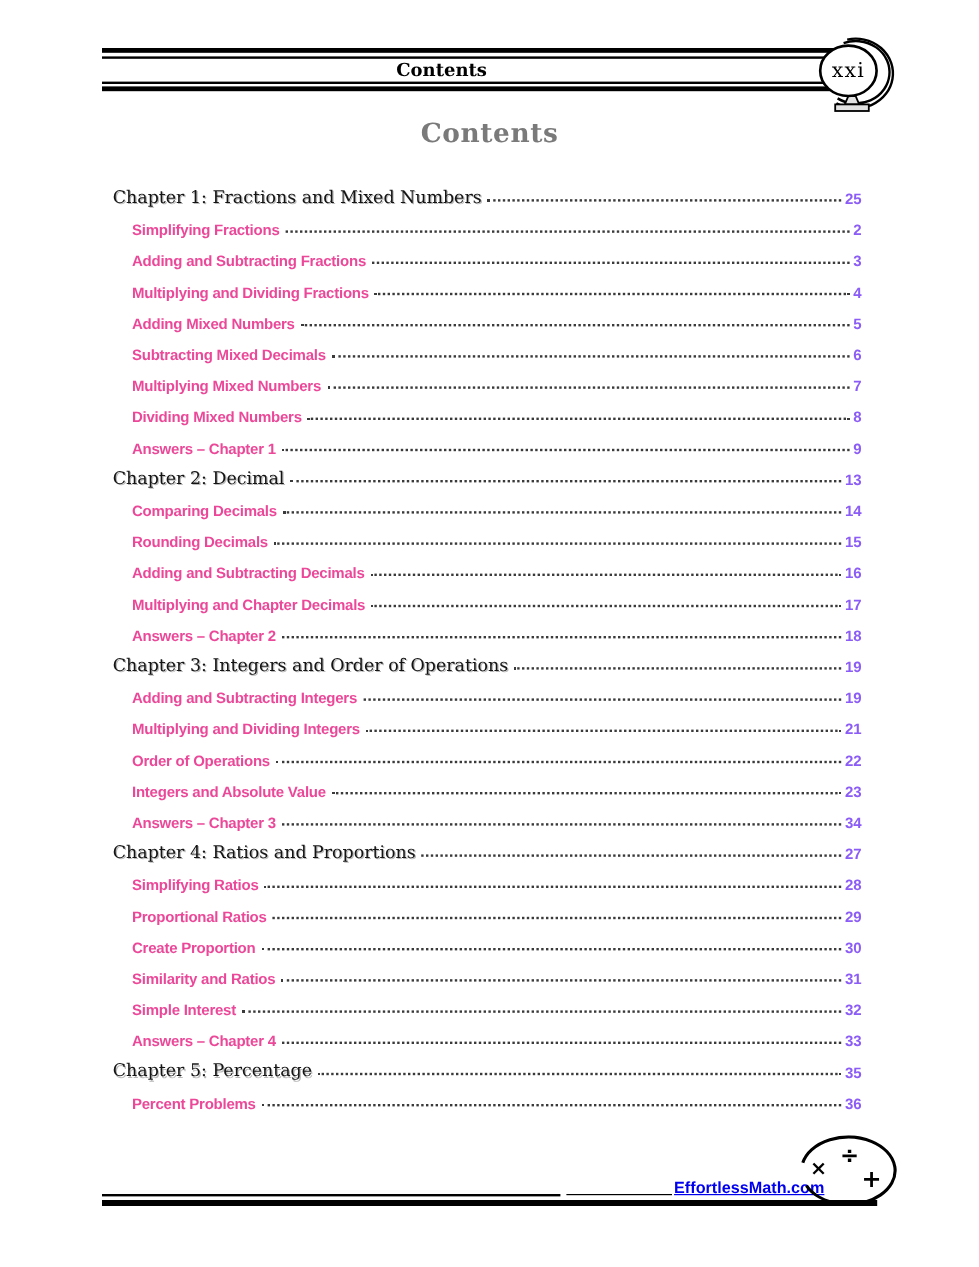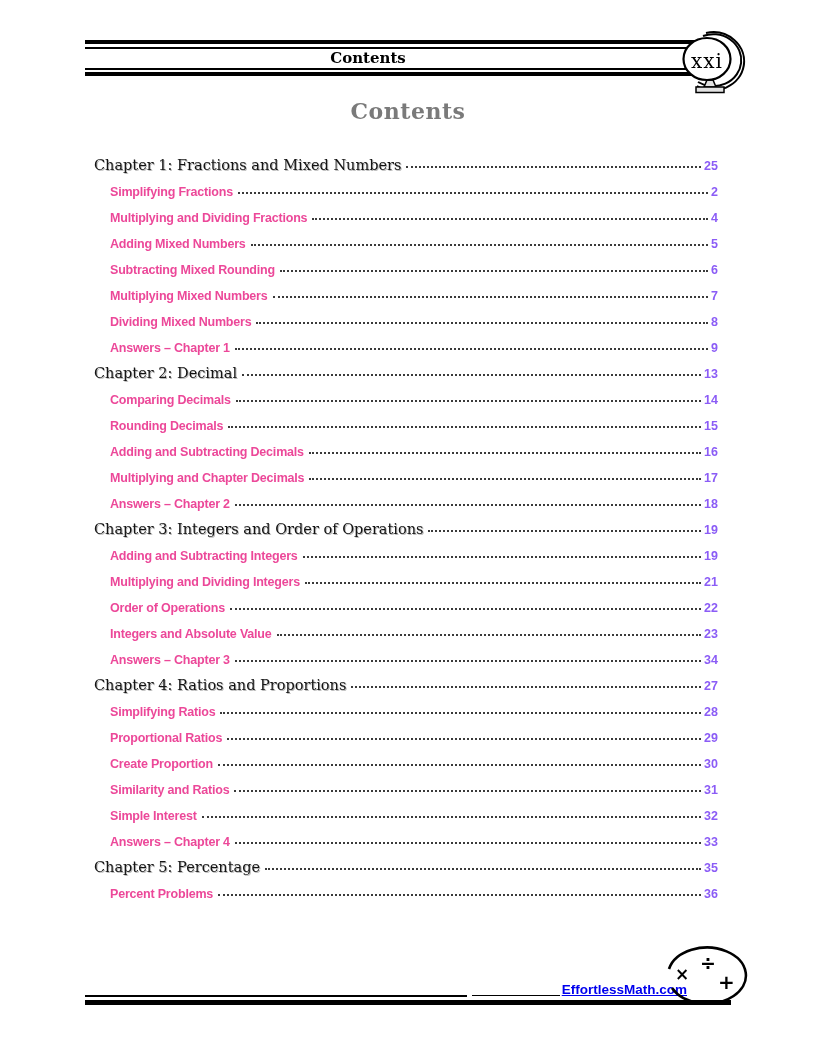--- a/index.html
+++ b/index.html
@@ -11,21 +11,21 @@
   .hdr-thick-top   {left:85px;width:627px;top:40px;height:4px;}
   .hdr-thin-top    {left:85px;width:627px;top:47px;height:1.5px;}
   .hdr-thin-bottom {left:85px;width:627px;top:68px;height:1.5px;}
   .hdr-thick-bottom{left:85px;width:627px;top:72px;height:4px;}
   .hdr-title{position:absolute;left:0;right:80px;top:49px;text-align:center;
              font-family:"DejaVu Serif","Liberation Serif",serif;
              font-weight:bold;font-size:15px;color:#000;}
   .globe-badge{position:absolute;left:676px;top:30px;width:72px;height:66px;}
   .globe-badge .num{position:absolute;left:8px;top:19px;width:46px;text-align:center;
                     font-family:"DejaVu Serif","Liberation Serif",serif;
-                    font-size:20px;color:#000;letter-spacing:1px;}
+                    font-size:17px;color:#000;letter-spacing:1px;}
 
   
   .doc-title{position:absolute;left:0;right:0;top:98px;text-align:center;
              font-family:"DejaVu Serif","Liberation Serif",serif;
              font-weight:bold;font-size:22px;color:#7a7a7a;letter-spacing:.5px;}
 
   
   .toc{position:absolute;left:94px;right:98px;top:150px;text-align:center;}
   .row{display:flex;align-items:flex-end;height:26px;}
   .row .t{white-space:nowrap;padding-bottom:3px;}
@@ -86,31 +86,36 @@
         <span class="t">Chapter 1: Fractions and Mixed Numbers</span>
         <span class="leader"></span>
         <span class="pg">25</span>
       </div>
       <div class="row section">
         <span class="t">Simplifying Fractions</span>
         <span class="leader"></span>
         <span class="pg">2</span>
       </div>
       <div class="row section">
+        <span class="t">Adding and Subtracting Fractions</span>
+        <span class="leader"></span>
+        <span class="pg">3</span>
+      </div>
+      <div class="row section">
         <span class="t">Multiplying and Dividing Fractions</span>
         <span class="leader"></span>
         <span class="pg">4</span>
       </div>
       <div class="row section">
         <span class="t">Adding Mixed Numbers</span>
         <span class="leader"></span>
         <span class="pg">5</span>
       </div>
       <div class="row section">
-        <span class="t">Subtracting Mixed Rounding</span>
+        <span class="t">Subtracting Mixed Decimals</span>
         <span class="leader"></span>
         <span class="pg">6</span>
       </div>
       <div class="row section">
         <span class="t">Multiplying Mixed Numbers</span>
         <span class="leader"></span>
         <span class="pg">7</span>
       </div>
       <div class="row section">
         <span class="t">Dividing Mixed Numbers</span>

